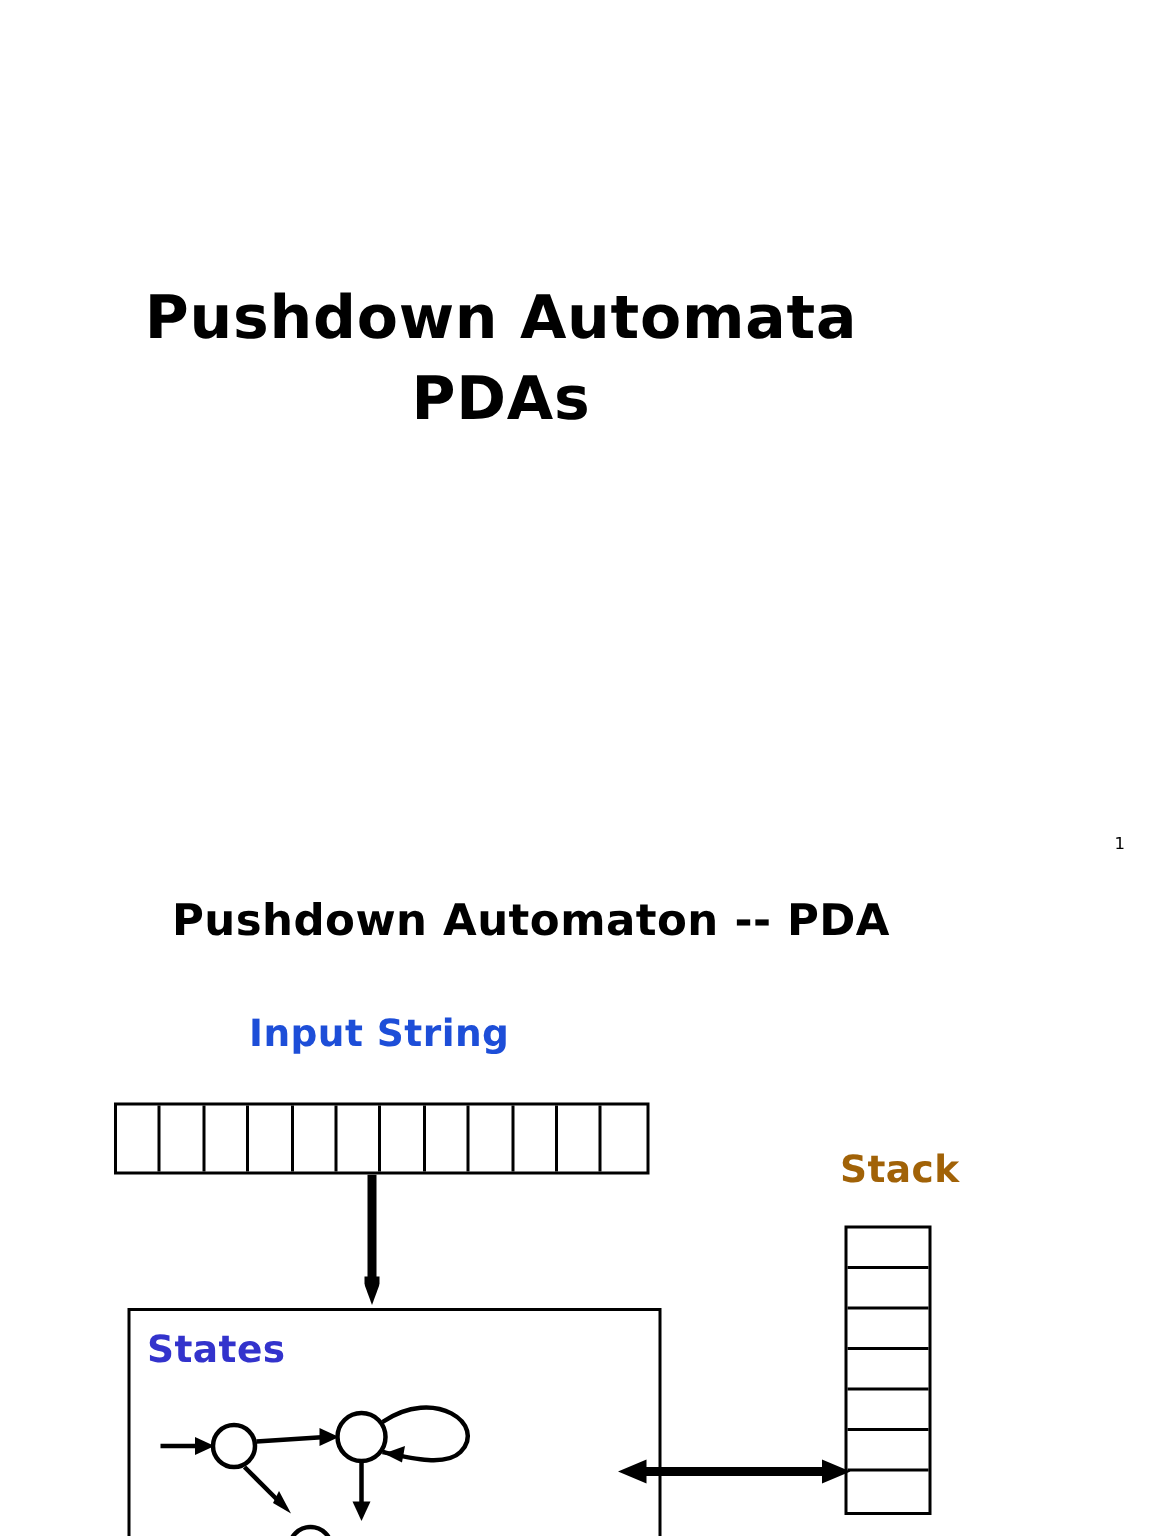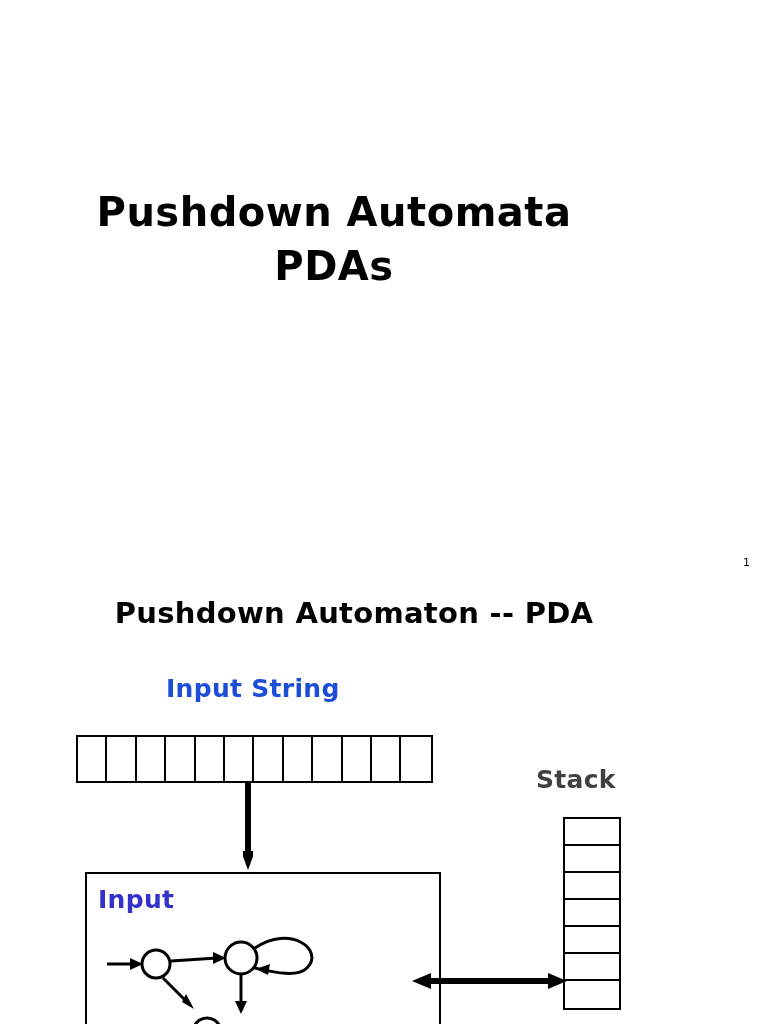--- a/index.html
+++ b/index.html
@@ -62,26 +62,26 @@
     top: 674px;
     font-family: "DejaVu Sans", sans-serif;
     font-size: 25px;
     font-weight: bold;
     color: #1d4ed8;
     letter-spacing: 0.3px;
   }
 
   .label-stack {
     position: absolute;
-    left: 536px;
+    left: 560px;
     top: 765px;
     font-family: "DejaVu Sans", sans-serif;
     font-size: 25px;
     font-weight: bold;
-    color: #404040;
+    color: #a16207;
     letter-spacing: 0.3px;
   }
 
   .label-states {
     position: absolute;
     left: 98px;
     top: 885px;
     font-family: "DejaVu Sans", sans-serif;
     font-size: 25px;
     font-weight: bold;
@@ -195,21 +195,21 @@
     <div class="tape-cell"></div>
     <div class="tape-cell"></div>
   </div>
 
 <svg class="arrow-down" viewBox="0 0 10 87" xmlns="http://www.w3.org/2000/svg">
   <line x1="5" y1="0" x2="5" y2="72" stroke="#000000" stroke-width="6"></line>
   <polygon points="5,87 -2,68 12,68" fill="#000000"></polygon>
 </svg>
 
 <div class="states-box"></div>
-<div class="label-states">Input</div>
+<div class="label-states">States</div>
 
 <svg class="automaton" viewBox="0 0 356 200" xmlns="http://www.w3.org/2000/svg">
 
   <line x1="22" y1="92" x2="48" y2="92" stroke="#000000" stroke-width="3"></line>
   <polygon points="58,92 45,86 45,98" fill="#000000"></polygon>
 
   <circle cx="71" cy="92" r="14" fill="#ffffff" stroke="#000000" stroke-width="3"></circle>
 
   <circle cx="156" cy="86" r="16" fill="#ffffff" stroke="#000000" stroke-width="3"></circle>
 

